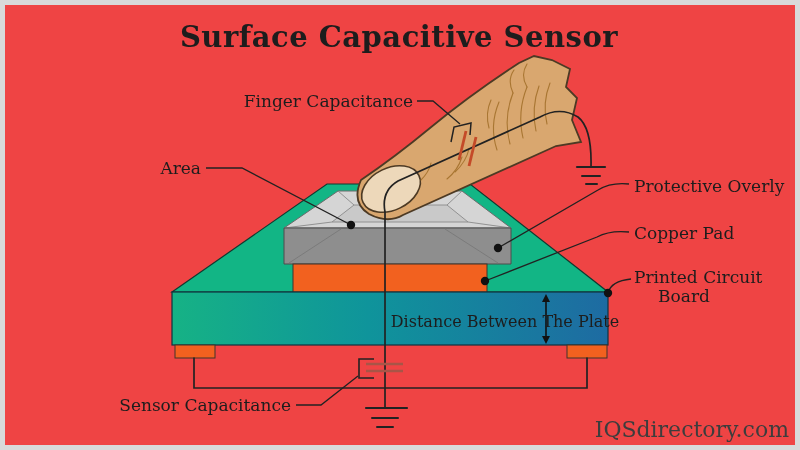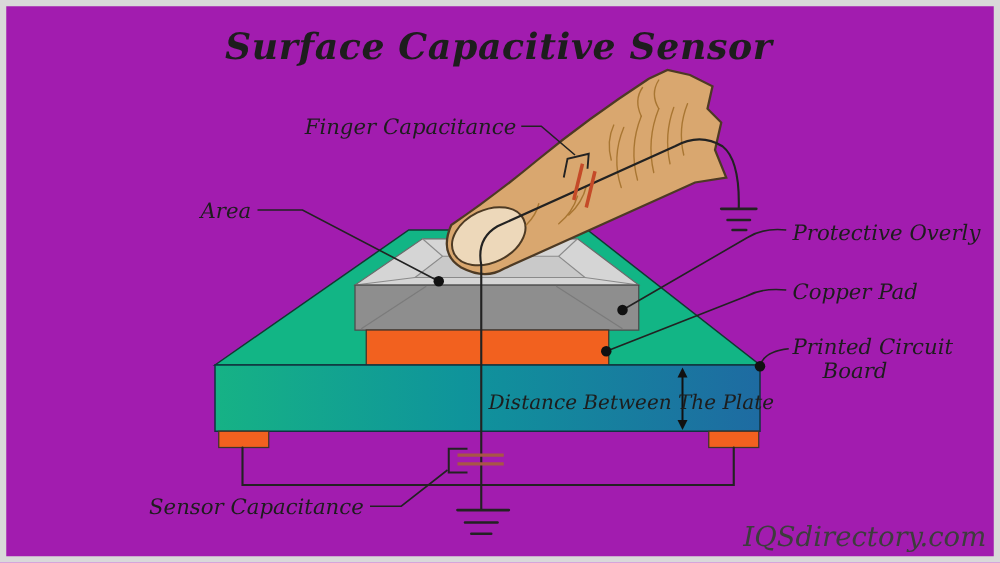--- a/index.html
+++ b/index.html
@@ -1,16 +1,16 @@
 <!DOCTYPE html>
 <html><head>
 <meta charset="utf-8">
 <style>
   html,body{margin:0;padding:0;background:#fff;}
-  .stage{position:relative;width:800px;height:450px;background:#a21caf;overflow:hidden;font-style:italic;}
+  .stage{position:relative;width:800px;height:450px;background:#ef4444;overflow:hidden;}
   svg{display:block;}
   text{font-family:"DejaVu Serif","Liberation Serif",serif;fill:#1d1d1d;}
   .title-text{font-size:29px;font-weight:600;letter-spacing:.5px;}
   .label-text{font-size:17px;font-weight:500;}
   .label-small{font-size:16px;font-weight:500;}
   .watermark-text{font-size:22px;fill:#3d3d3d;}
   .ptr{stroke:#222;stroke-width:1.3;fill:none;}
   .wire{stroke:#222;stroke-width:1.7;fill:none;stroke-linecap:round;}
   .gnd{stroke:#222;stroke-linecap:round;}
   .wrinkle{stroke:#a5732e;stroke-width:1.1;fill:none;opacity:.95;stroke-linecap:round;}

